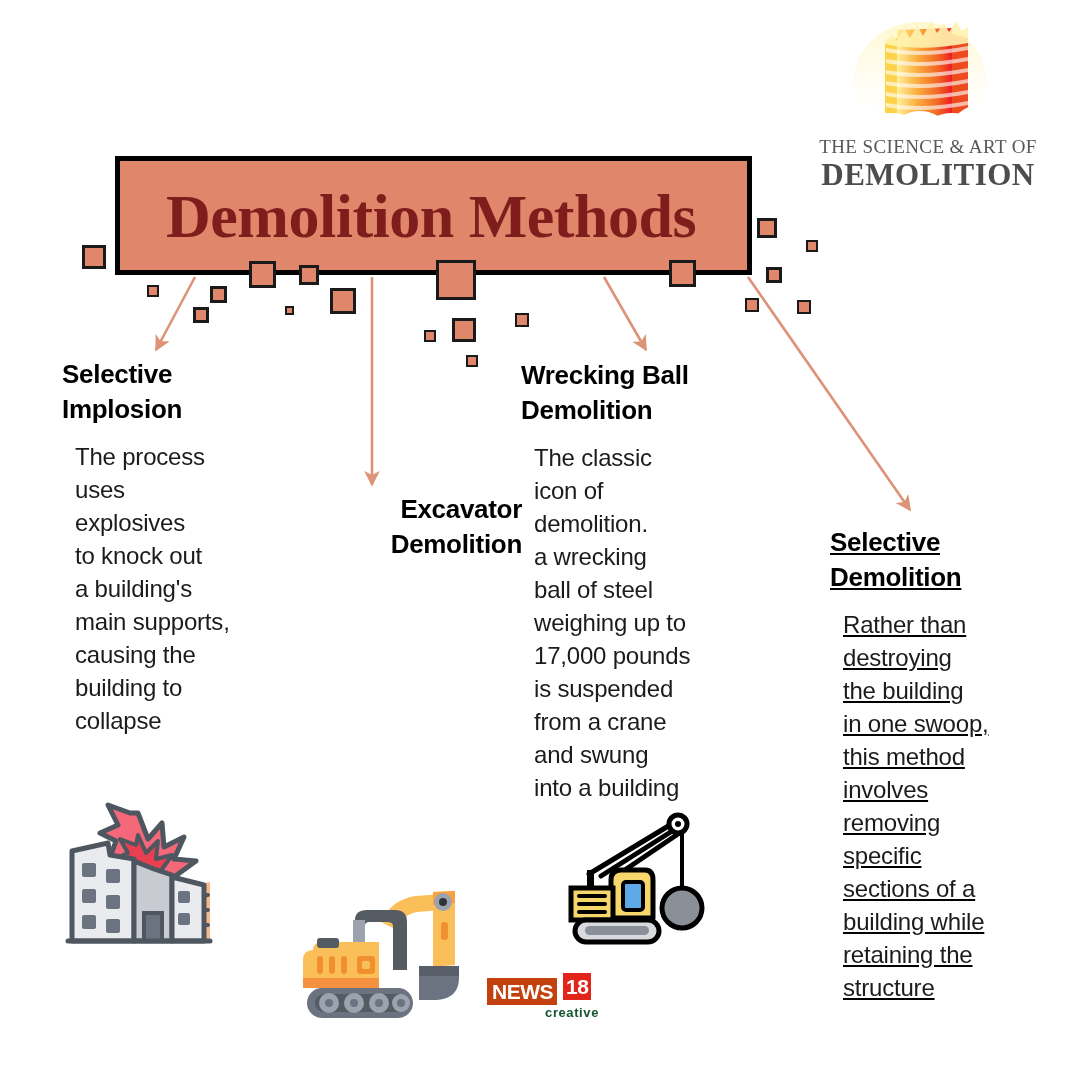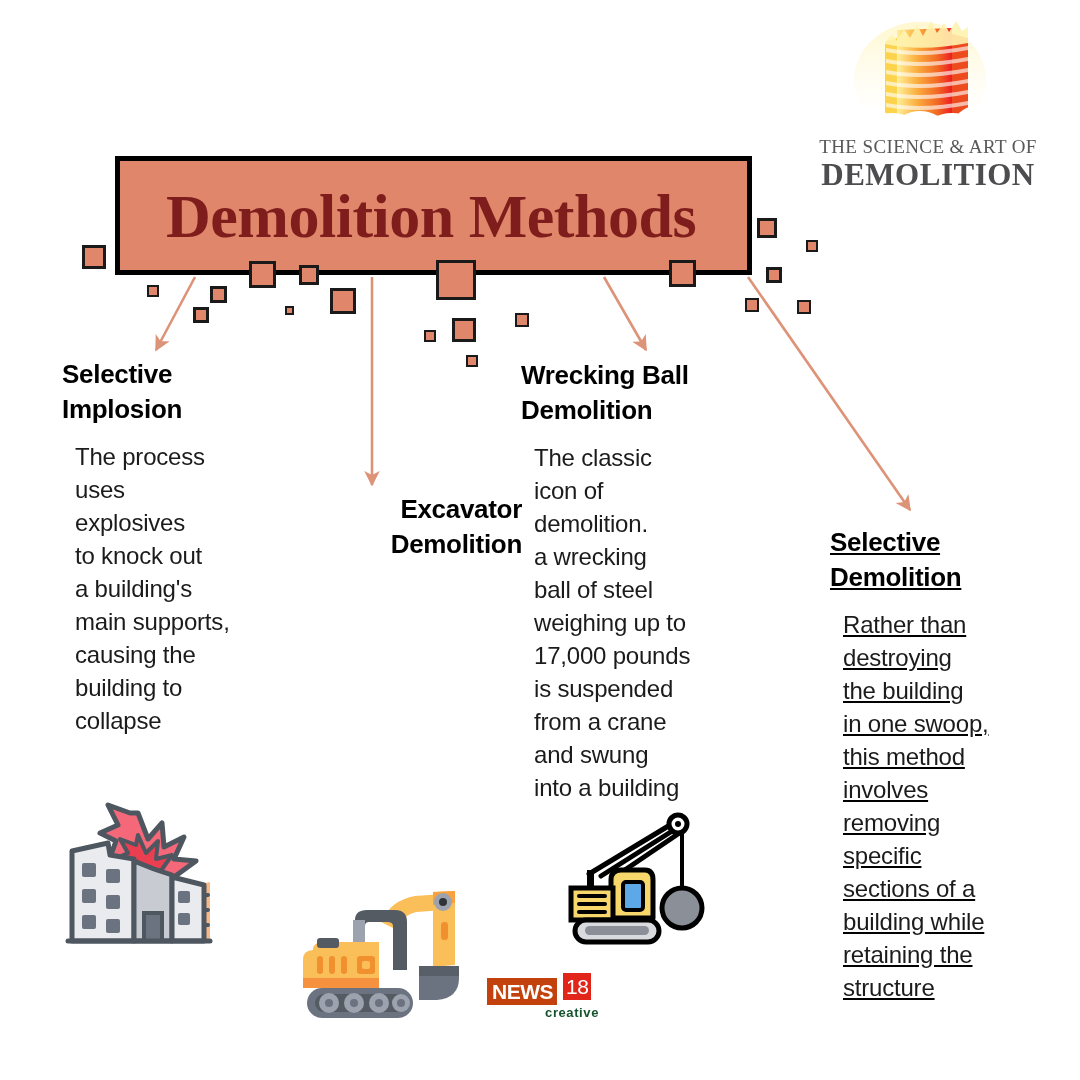--- a/index.html
+++ b/index.html
@@ -161,21 +161,21 @@
     padding: 0 4px 0 5px;
     letter-spacing: -0.5px;
   }
   #news18-18 {
     position: absolute;
     left: 76px;
     top: -5px;
     background: #e1251b;
     color: #ffffff;
     font-family: "Liberation Sans", sans-serif;
-    font-weight: 400;
+    font-weight: 700;
     font-size: 21px;
     line-height: 27px;
     padding: 0 3px;
     letter-spacing: -0.5px;
   }
   #news18-creative {
     position: absolute;
     right: 0;
     top: 28px;
     font-family: "Liberation Sans", sans-serif;

